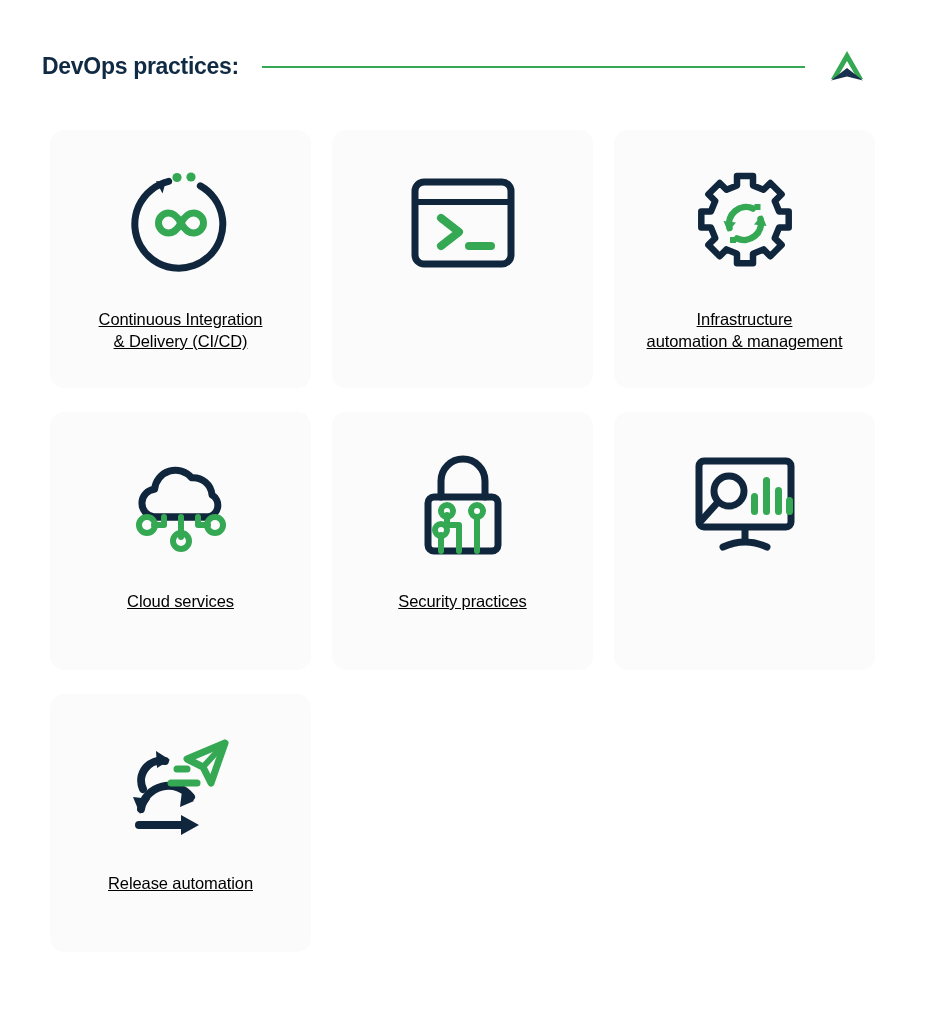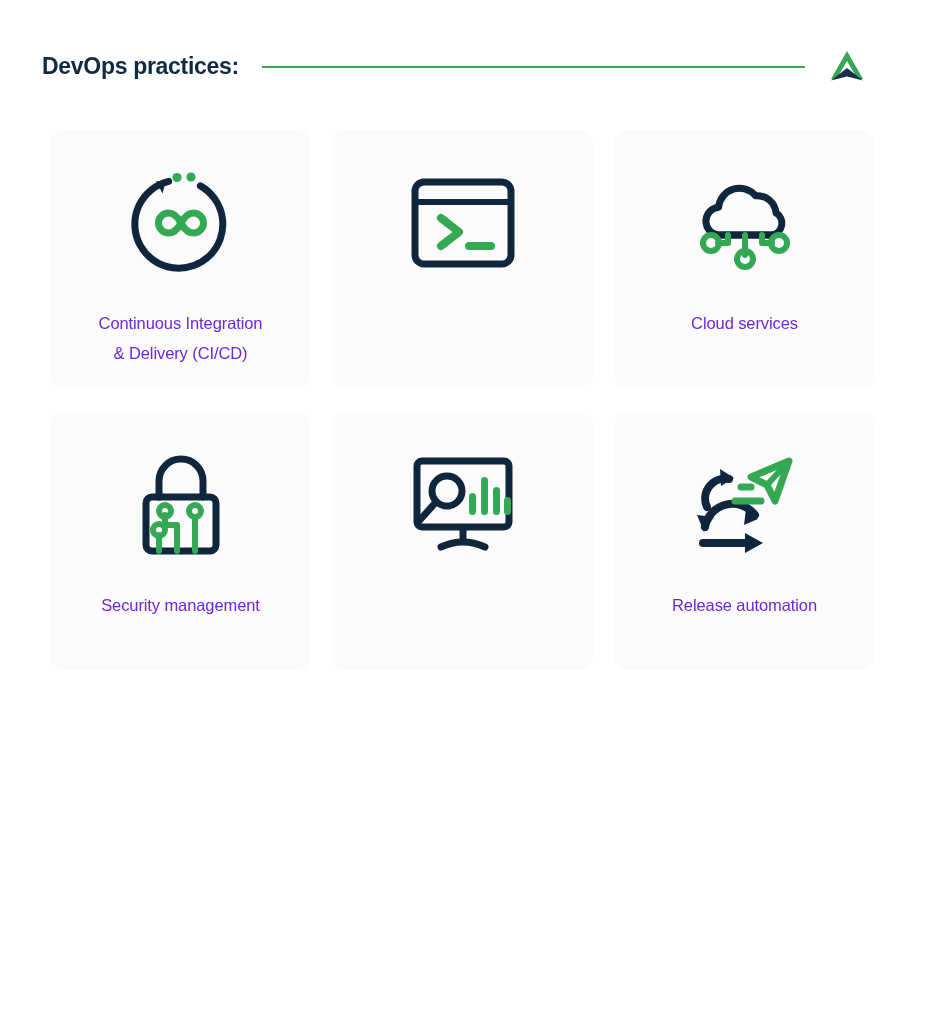--- a/index.html
+++ b/index.html
@@ -86,26 +86,27 @@
   .card-icon {
     height: 170px;
     width: 100%;
     display: flex;
     align-items: center;
     justify-content: center;
   }
 
   .card-label {
     font-size: 16.5px;
-    line-height: 30px;
-    color: #6d28d9;
+    line-height: 22px;
+    color: #000000;
     text-align: center;
     padding: 0 10px;
     white-space: pre-line;
     letter-spacing: -0.1px;
+    text-decoration: underline;
   }
 
   
   svg { display: block; overflow: visible; }
 </style>
 </head>
 <body>
 
 <div id="page">
 
@@ -153,20 +154,37 @@
       <div class="card-icon">
         <svg width="104" height="90" viewBox="0 0 104 90">
           <rect x="4" y="4" width="96" height="82" rx="9" fill="none" stroke="#10263d" stroke-width="7"></rect>
           <line x1="6" y1="24" x2="98" y2="24" stroke="#10263d" stroke-width="6"></line>
           <polyline points="30,40 48,54 30,68" fill="none" stroke="#34a853" stroke-width="8" stroke-linecap="round" stroke-linejoin="round"></polyline>
           <line x1="58" y1="68" x2="80" y2="68" stroke="#34a853" stroke-width="8" stroke-linecap="round"></line>
         </svg>
       </div>
     </div>
 
+    <div class="card">
+      <div class="card-icon">
+        <svg width="104" height="104" viewBox="0 0 104 104">
+
+          <path d="M44 5 h16 v9.5 l10.5 4.3 l6.8 -6.8 l11.3 11.3 l-6.8 6.8 l4.3 10.5 h9.6 v16 h-9.6 l-4.3 10.5 l6.8 6.8 l-11.3 11.3 l-6.8 -6.8 l-10.5 4.3 v9.6 h-16 v-9.6 l-10.5 -4.3 l-6.8 6.8 l-11.3 -11.3 l6.8 -6.8 l-4.3 -10.5 h-9.6 v-16 h9.6 l4.3 -10.5 l-6.8 -6.8 l11.3 -11.3 l6.8 6.8 l10.5 -4.3 z" fill="none" stroke="#10263d" stroke-width="6.5" stroke-linejoin="round"></path>
+
+          <path d="M36.5 57 A17 17 0 0 1 60 37.5" fill="none" stroke="#34a853" stroke-width="6.5" stroke-linecap="round"></path>
+          <path d="M67.5 48 A17 17 0 0 1 44 67.5" fill="none" stroke="#34a853" stroke-width="6.5" stroke-linecap="round"></path>
+          <path d="M30.5 50 L43 51.5 L35 61 Z" fill="#34a853"></path>
+          <path d="M73.5 55 L61 53.5 L69 44 Z" fill="#34a853"></path>
+          <rect x="61.5" y="33" width="6" height="6" fill="#34a853"></rect>
+          <rect x="37" y="66" width="6" height="6" fill="#34a853"></rect>
+        </svg>
+      </div>
+      <div class="card-label">Infrastructure
+automation &amp; management</div>
+    </div>
 
 
     <div class="card">
       <div class="card-icon">
         <svg width="110" height="100" viewBox="0 0 110 100">
 
           <path d="M28 62 a14 14 0 0 1 0.6 -27.8 a21 21 0 0 1 37 -11.5 a19 19 0 0 1 20.5 17.4 a12 12 0 0 1 -3.5 21.9 z" fill="none" stroke="#10263d" stroke-width="7" stroke-linejoin="round"></path>
           <line x1="27" y1="62" x2="82" y2="62" stroke="#10263d" stroke-width="7" stroke-linecap="round"></line>
 
           <path d="M55 62 v12" fill="none" stroke="#34a853" stroke-width="6" stroke-linecap="round"></path>
@@ -190,21 +208,21 @@
           <rect x="13" y="44" width="70" height="54" rx="6" fill="none" stroke="#10263d" stroke-width="7"></rect>
 
           <path d="M32 62 v10 h12 v26" fill="none" stroke="#34a853" stroke-width="6" stroke-linecap="round" stroke-linejoin="round"></path>
           <circle cx="32" cy="58" r="6" fill="none" stroke="#34a853" stroke-width="6"></circle>
           <path d="M26 82 v16" fill="none" stroke="#34a853" stroke-width="6" stroke-linecap="round"></path>
           <circle cx="26" cy="77" r="6" fill="none" stroke="#34a853" stroke-width="6"></circle>
           <path d="M62 64 v34" fill="none" stroke="#34a853" stroke-width="6" stroke-linecap="round"></path>
           <circle cx="62" cy="58" r="6" fill="none" stroke="#34a853" stroke-width="6"></circle>
         </svg>
       </div>
-      <div class="card-label">Security management</div>
+      <div class="card-label">Security practices</div>
     </div>
 
     <div class="card">
       <div class="card-icon">
         <svg width="112" height="100" viewBox="0 0 112 100">
 
           <rect x="10" y="6" width="92" height="66" rx="5" fill="none" stroke="#10263d" stroke-width="7"></rect>
 
           <line x1="56" y1="72" x2="56" y2="86" stroke="#10263d" stroke-width="7"></line>
           <path d="M34 92 q22 -10 44 0" fill="none" stroke="#10263d" stroke-width="7" stroke-linecap="round"></path>

